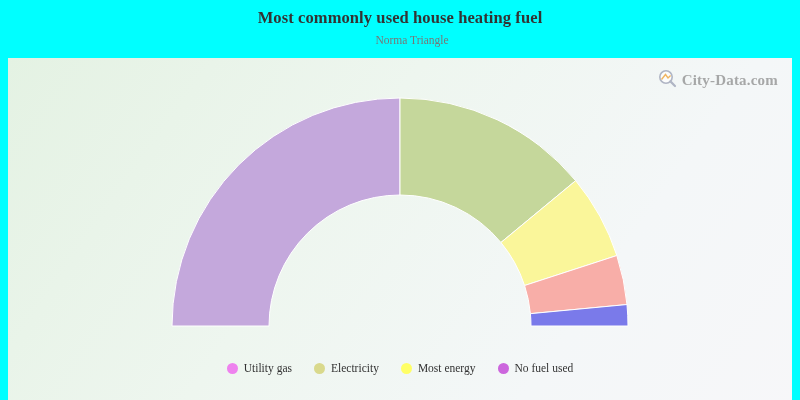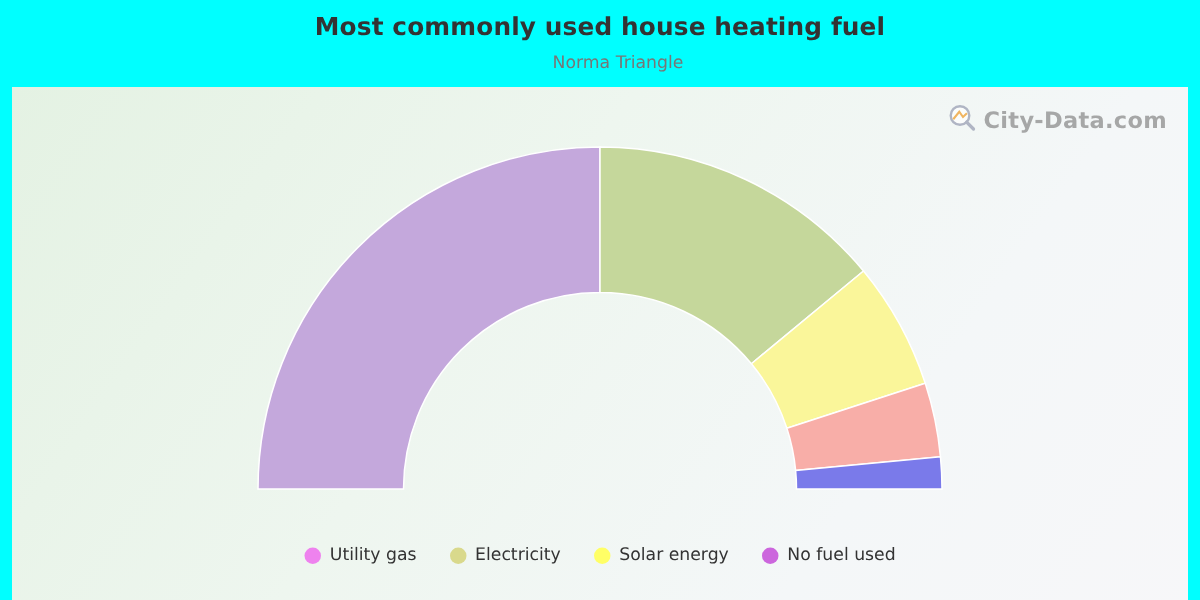--- a/index.html
+++ b/index.html
@@ -10,20 +10,21 @@
     width: 800px;
     height: 400px;
     background: #00FFFF;
     font-family: "DejaVu Sans", sans-serif;
     overflow: hidden;
   }
   #root {
     position: relative;
     width: 800px;
     height: 400px;
+    font-family: Liberation Serif, serif;
   }
   .title {
     position: absolute;
     top: 8px;
     left: 0;
     width: 800px;
     text-align: center;
     font-size: 16.5px;
     font-weight: bold;
     color: #333333;
@@ -129,21 +130,21 @@
     <div class="legend-item">
       <span class="legend-swatch" style="background:#ee82ee"></span>
       <span class="legend-label">Utility gas</span>
     </div>
     <div class="legend-item">
       <span class="legend-swatch" style="background:#d9d98c"></span>
       <span class="legend-label">Electricity</span>
     </div>
     <div class="legend-item">
       <span class="legend-swatch" style="background:#ffff66"></span>
-      <span class="legend-label">Solar energy</span>
+      <span class="legend-label">Most energy</span>
     </div>
     <div class="legend-item">
       <span class="legend-swatch" style="background:#cc66dd"></span>
       <span class="legend-label">No fuel used</span>
     </div>
   </div>
 
 </div>
 
 </body></html>

